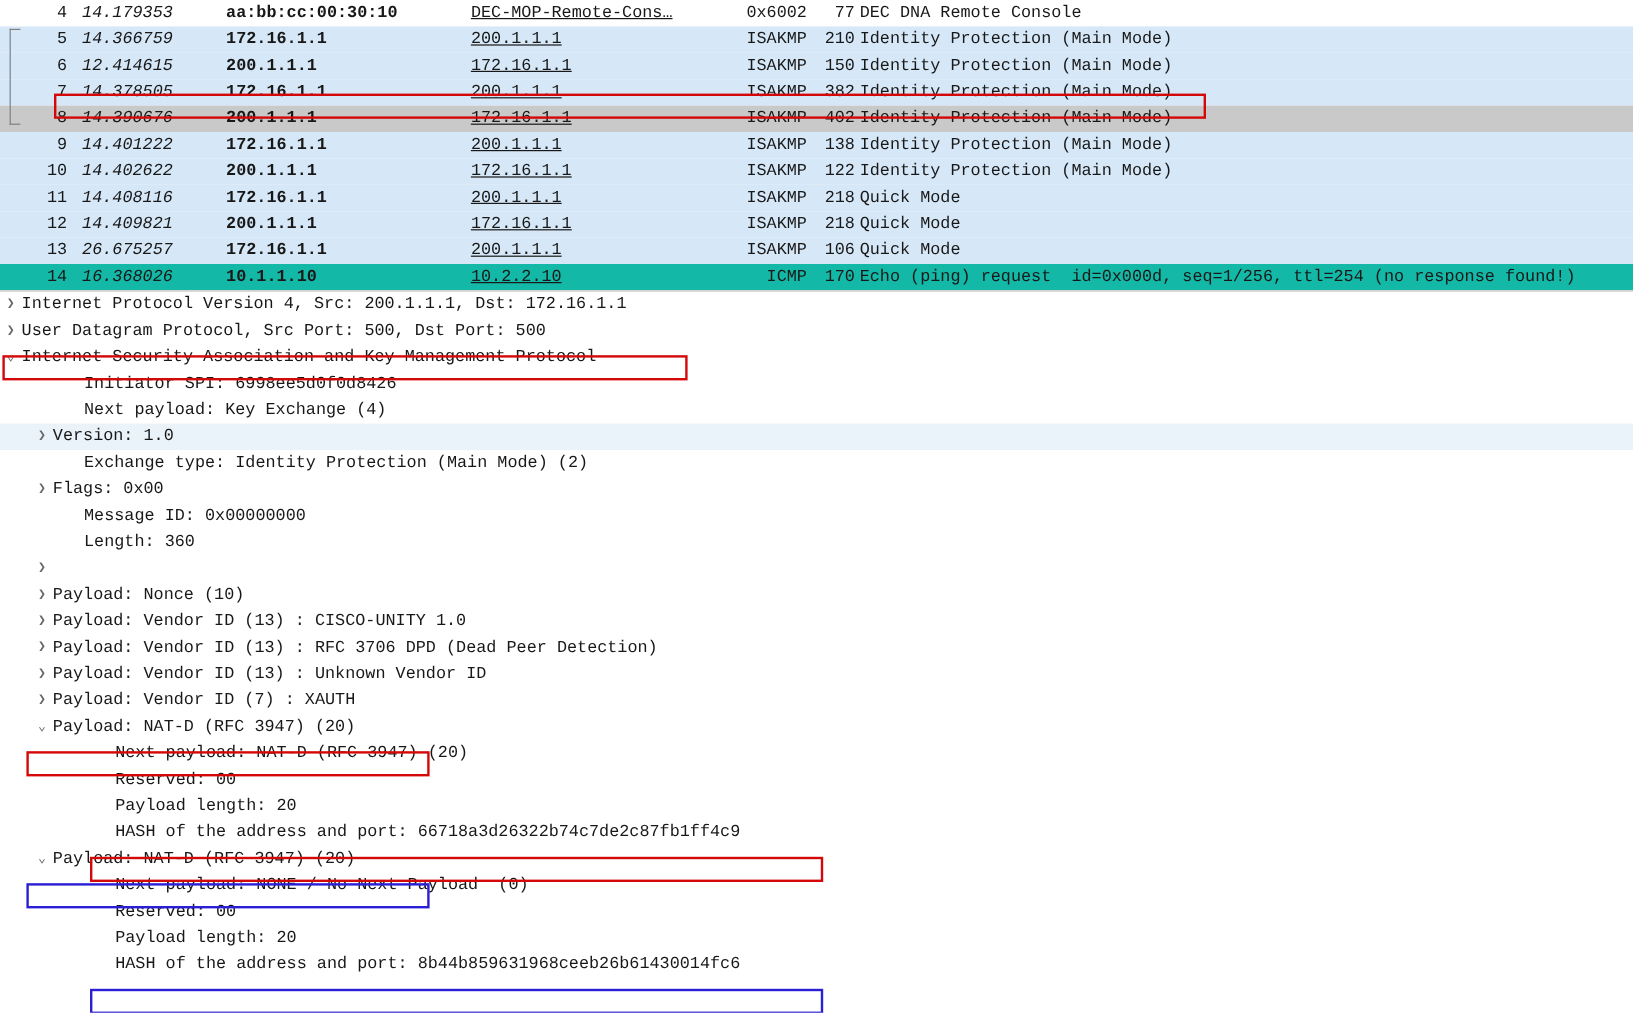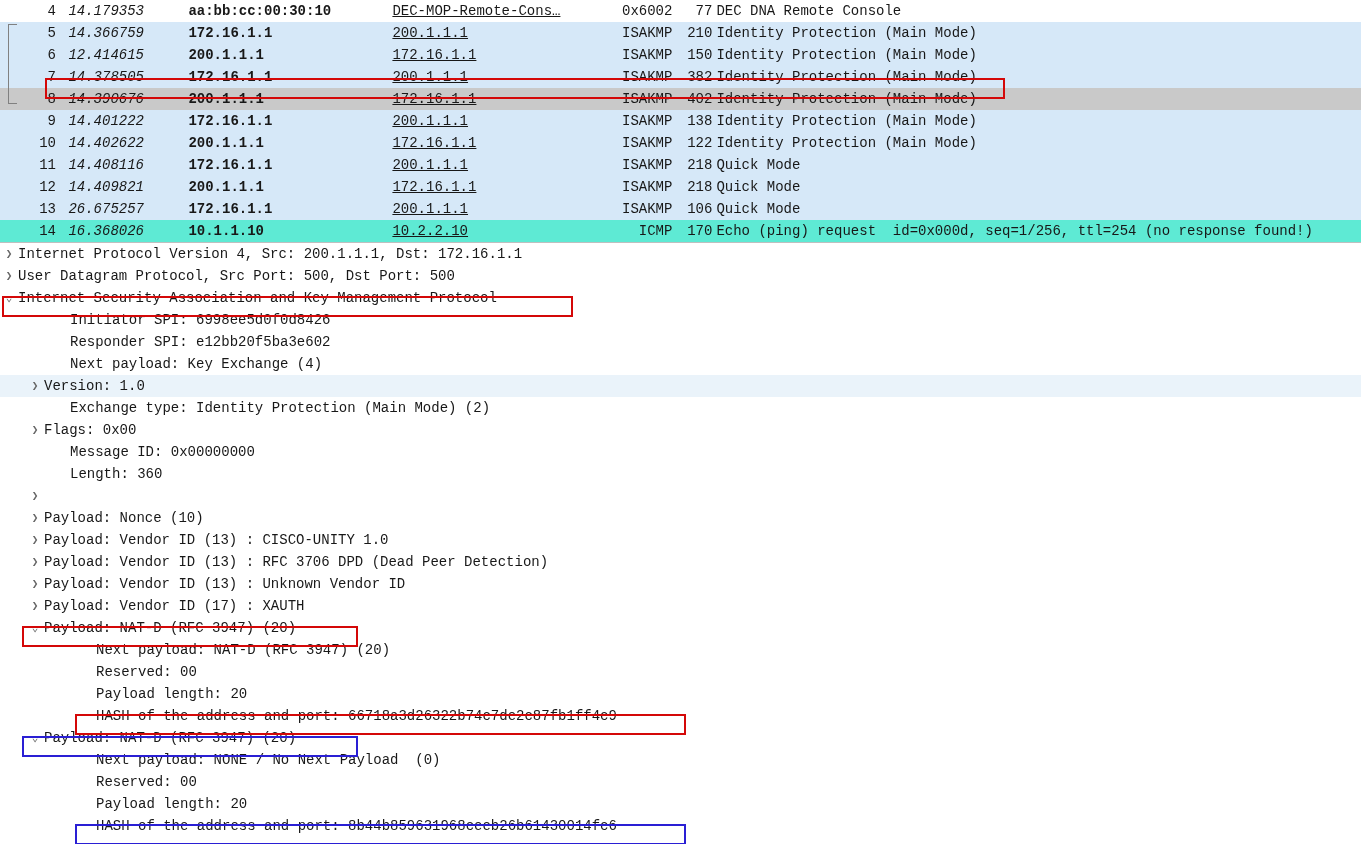--- a/index.html
+++ b/index.html
@@ -8,21 +8,21 @@
   .row{display:flex;height:22px;align-items:center;white-space:pre;}
   .num{width:56px;text-align:right;padding-right:4px;}
   .time{width:120px;font-style:italic;}
   .src{width:204px;font-weight:bold;}
   .dst{width:191px;text-decoration:underline;}
   .proto{width:89px;text-align:right;}
   .len{width:40px;text-align:right;font-family:Liberation Mono, monospace;}
   .info{padding-left:4px;}
   .bg-blue{background:#d6e8f8;}
   .bg-gray{background:#c9c9c9;}
-  .bg-pink{background:#5eead4;}
+  .bg-pink{background:#14b8a6;}
   .bg-white{background:#fff;}
   .bg-lightblue{background:#eaf3fa;}
   .box-red{position:absolute;border:2px solid #d40808;pointer-events:none;box-sizing:border-box;}
   .box-blue{position:absolute;border:2px solid #2a1fd4;pointer-events:none;box-sizing:border-box;}
   .relwrap{position:relative;}
   .t-row{display:flex;align-items:center;height:22px;white-space:pre;}
   .indent0{padding-left:0px;}
   .indent1{padding-left:26px;}
   .indent2{padding-left:52px;}
   .indent3{padding-left:78px;}
@@ -47,33 +47,32 @@
       <div class="row bg-blue"><span class="num">12</span><span> </span><span class="time">14.409821</span><span class="src">200.1.1.1</span><span class="dst">172.16.1.1</span><span class="proto">ISAKMP</span><span class="len">218</span><span class="info">Quick Mode</span></div>
       <div class="row bg-blue"><span class="num">13</span><span> </span><span class="time">26.675257</span><span class="src">172.16.1.1</span><span class="dst">200.1.1.1</span><span class="proto">ISAKMP</span><span class="len">106</span><span class="info">Quick Mode</span></div>
       <div class="row bg-pink"><span class="num">14</span><span> </span><span class="time">16.368026</span><span class="src">10.1.1.10</span><span class="dst">10.2.2.10</span><span class="proto">ICMP</span><span class="len">170</span><span class="info">Echo (ping) request  id=0x000d, seq=1/256, ttl=254 (no response found!)</span></div>
     </div>
 
   <div class="pane-bottom" id="tree">
       <div class="t-row "><span class="indent0"></span><span class="twisty">❯</span><span>Internet Protocol Version 4, Src: 200.1.1.1, Dst: 172.16.1.1</span></div>
       <div class="t-row "><span class="indent0"></span><span class="twisty">❯</span><span>User Datagram Protocol, Src Port: 500, Dst Port: 500</span></div>
       <div class="t-row "><span class="indent0"></span><span class="twisty">⌄</span><span>Internet Security Association and Key Management Protocol</span></div>
       <div class="t-row "><span class="indent2"></span><span class="twisty-space"></span><span>Initiator SPI: 6998ee5d0f0d8426</span></div>
-      <div class="t-row "><span class="indent2"></span><span class="twisty-space"></span><span>Responder SPI: e12bb20f5ba3e602</span></div>
       <div class="t-row "><span class="indent2"></span><span class="twisty-space"></span><span>Next payload: Key Exchange (4)</span></div>
       <div class="t-row bg-lightblue"><span class="indent1"></span><span class="twisty">❯</span><span>Version: 1.0</span></div>
       <div class="t-row "><span class="indent2"></span><span class="twisty-space"></span><span>Exchange type: Identity Protection (Main Mode) (2)</span></div>
       <div class="t-row "><span class="indent1"></span><span class="twisty">❯</span><span>Flags: 0x00</span></div>
       <div class="t-row "><span class="indent2"></span><span class="twisty-space"></span><span>Message ID: 0x00000000</span></div>
       <div class="t-row "><span class="indent2"></span><span class="twisty-space"></span><span>Length: 360</span></div>
       <div class="t-row "><span class="indent1"></span><span class="twisty">❯</span></div>
       <div class="t-row "><span class="indent1"></span><span class="twisty">❯</span><span>Payload: Nonce (10)</span></div>
       <div class="t-row "><span class="indent1"></span><span class="twisty">❯</span><span>Payload: Vendor ID (13) : CISCO-UNITY 1.0</span></div>
       <div class="t-row "><span class="indent1"></span><span class="twisty">❯</span><span>Payload: Vendor ID (13) : RFC 3706 DPD (Dead Peer Detection)</span></div>
       <div class="t-row "><span class="indent1"></span><span class="twisty">❯</span><span>Payload: Vendor ID (13) : Unknown Vendor ID</span></div>
-      <div class="t-row "><span class="indent1"></span><span class="twisty">❯</span><span>Payload: Vendor ID (17) : XAUTH</span></div>
+      <div class="t-row "><span class="indent1"></span><span class="twisty">❯</span><span>Payload: Vendor ID (7) : XAUTH</span></div>
       <div class="t-row "><span class="indent1"></span><span class="twisty">⌄</span><span>Payload: NAT-D (RFC 3947) (20)</span></div>
       <div class="t-row "><span class="indent3"></span><span class="twisty-space"></span><span>Next payload: NAT-D (RFC 3947) (20)</span></div>
       <div class="t-row "><span class="indent3"></span><span class="twisty-space"></span><span>Reserved: 00</span></div>
       <div class="t-row "><span class="indent3"></span><span class="twisty-space"></span><span>Payload length: 20</span></div>
       <div class="t-row "><span class="indent3"></span><span class="twisty-space"></span><span>HASH of the address and port: 66718a3d26322b74c7de2c87fb1ff4c9</span></div>
       <div class="t-row "><span class="indent1"></span><span class="twisty">⌄</span><span>Payload: NAT-D (RFC 3947) (20)</span></div>
       <div class="t-row "><span class="indent3"></span><span class="twisty-space"></span><span>Next payload: NONE / No Next Payload  (0)</span></div>
       <div class="t-row "><span class="indent3"></span><span class="twisty-space"></span><span>Reserved: 00</span></div>
       <div class="t-row "><span class="indent3"></span><span class="twisty-space"></span><span>Payload length: 20</span></div>
       <div class="t-row "><span class="indent3"></span><span class="twisty-space"></span><span>HASH of the address and port: 8b44b859631968ceeb26b61430014fc6</span></div>

